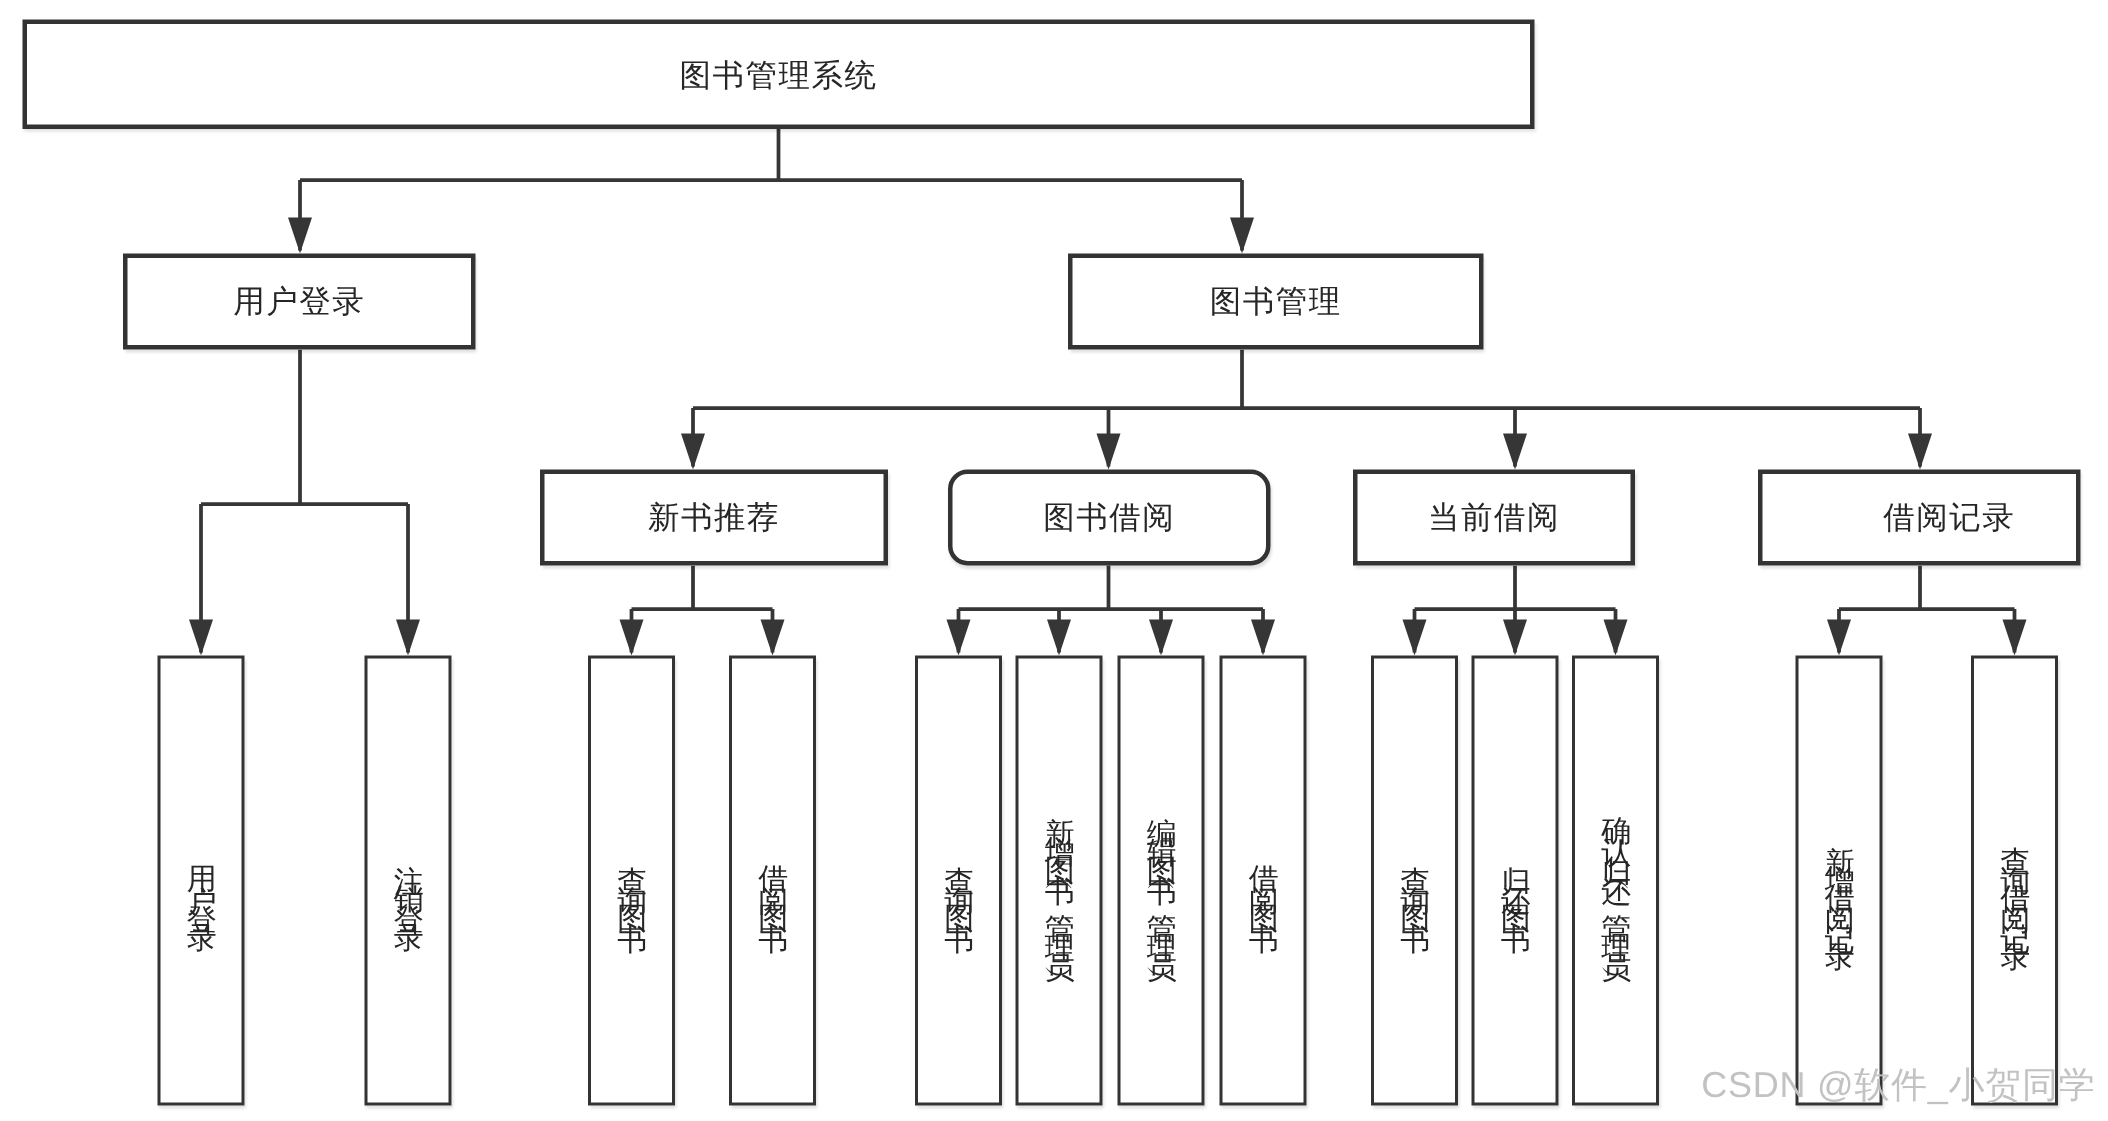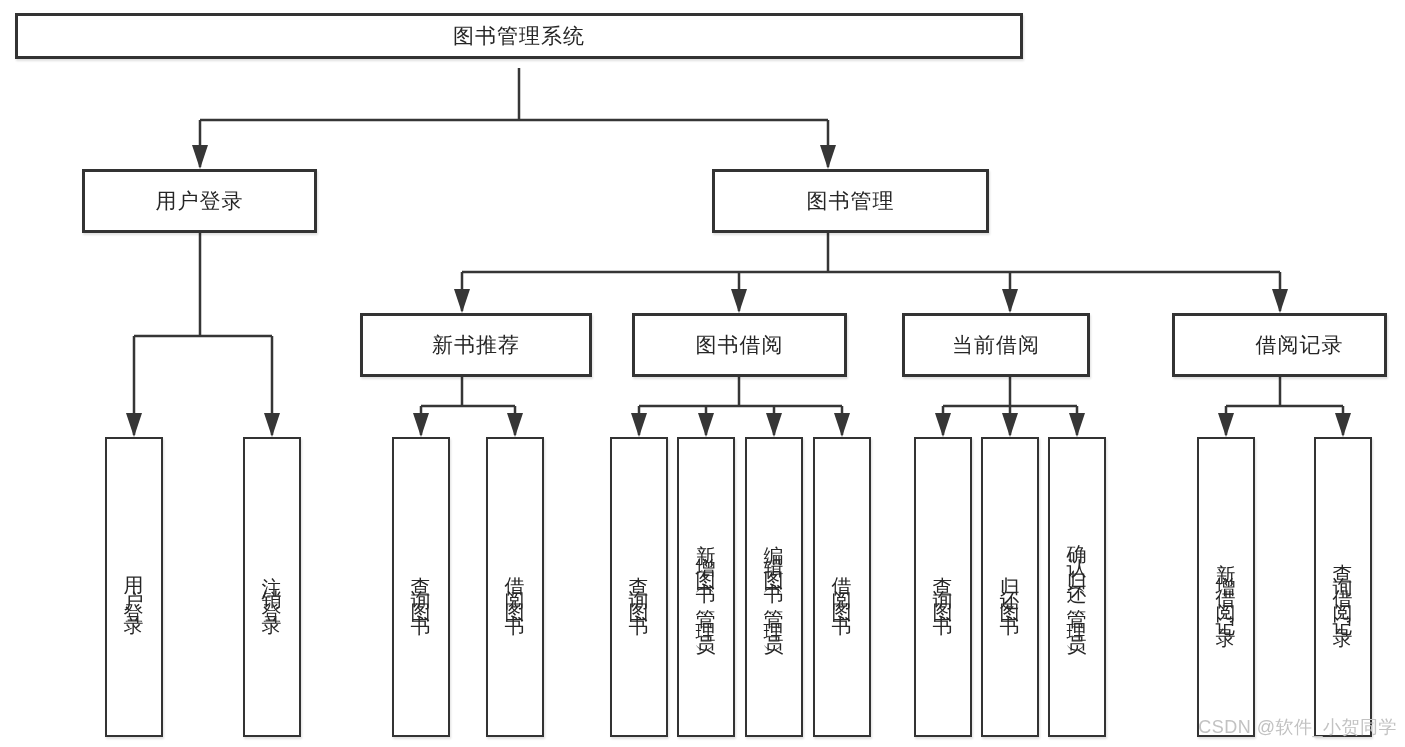--- a/index.html
+++ b/index.html
@@ -34,21 +34,21 @@
     text-orientation: mixed;
     font-size: 20px;
     line-height: 1;
     letter-spacing: 13px;
     white-space: nowrap;
   }
   .watermark {
     position: absolute;
     right: 8px;
     bottom: 8px;
-    font-size: 18px;
+    font-size: 24px;
     letter-spacing: 0.5px;
     color: var(--watermark, #c2c2c2);
     white-space: nowrap;
   }
 </style>
 </head>
 <body>
 
 <div class="stage" style="--line: #333333; --text: #262626; --watermark: #c2c2c2; --background: #ffffff;">
 
@@ -73,27 +73,27 @@
       <path d="M200 169 l-8 -24 h16 Z M828 169 l-8 -24 h16 Z
                M462 313 l-8 -24 h16 Z M739 313 l-8 -24 h16 Z M1010 313 l-8 -24 h16 Z M1280 313 l-8 -24 h16 Z
                M134 437 l-8 -24 h16 Z M272 437 l-8 -24 h16 Z
                M421 437 l-8 -24 h16 Z M515 437 l-8 -24 h16 Z
                M639 437 l-8 -24 h16 Z M706 437 l-8 -24 h16 Z M774 437 l-8 -24 h16 Z M842 437 l-8 -24 h16 Z
                M943 437 l-8 -24 h16 Z M1010 437 l-8 -24 h16 Z M1077 437 l-8 -24 h16 Z
                M1226 437 l-8 -24 h16 Z M1343 437 l-8 -24 h16 Z"></path>
     </g>
   </svg>
 
-  <div class="box h" style="left:15px; top:13px; width:1008px; height:46px;">图书管理系统</div>
+  <div class="box h" style="left:15px; top:13px; width:1008px; height:73px;">图书管理系统</div>
 
   <div class="box h" style="left:82px; top:169px; width:235px; height:64px;">用户登录</div>
   <div class="box h" style="left:712px; top:169px; width:277px; height:64px;">图书管理</div>
 
   <div class="box h" style="left:360px; top:313px; width:232px; height:64px;">新书推荐</div>
-  <div class="box h" style="left:632px; top:313px; width:215px; height:64px;">图书借阅</div>
+  <div class="box h" style="left:632px; top:313px; width:215px; height:64px;border-radius:13px;">图书借阅</div>
   <div class="box h" style="left:902px; top:313px; width:188px; height:64px;">当前借阅</div>
   <div class="box h" style="left:1172px; top:313px; width:215px; height:64px;padding-left:40px;">借阅记录</div>
 
   <div class="box v" style="left:105px; top:437px; width:58px; height:300px;">
     <span class="vtext">用户登录</span>
   </div>
   <div class="box v" style="left:243px; top:437px; width:58px; height:300px;">
     <span class="vtext">注销登录</span>
   </div>
 

